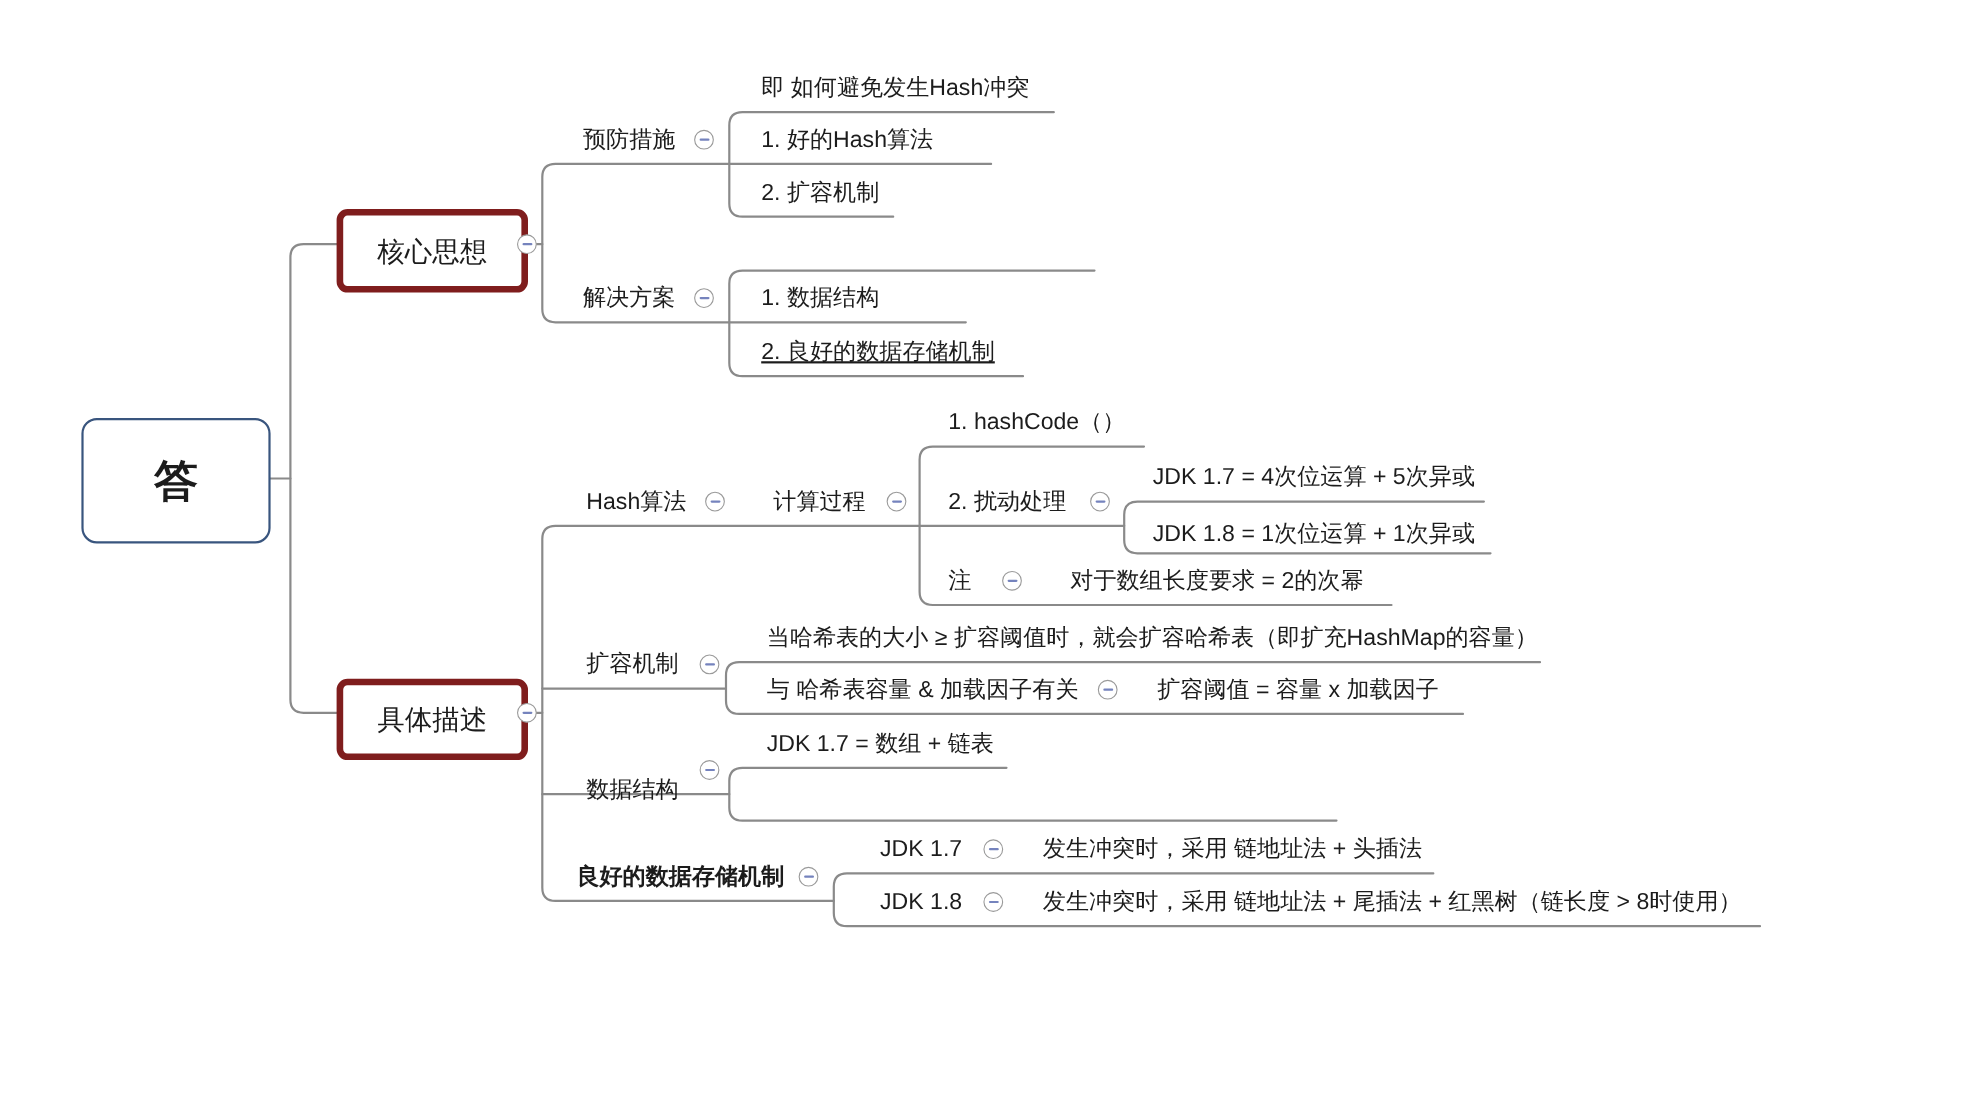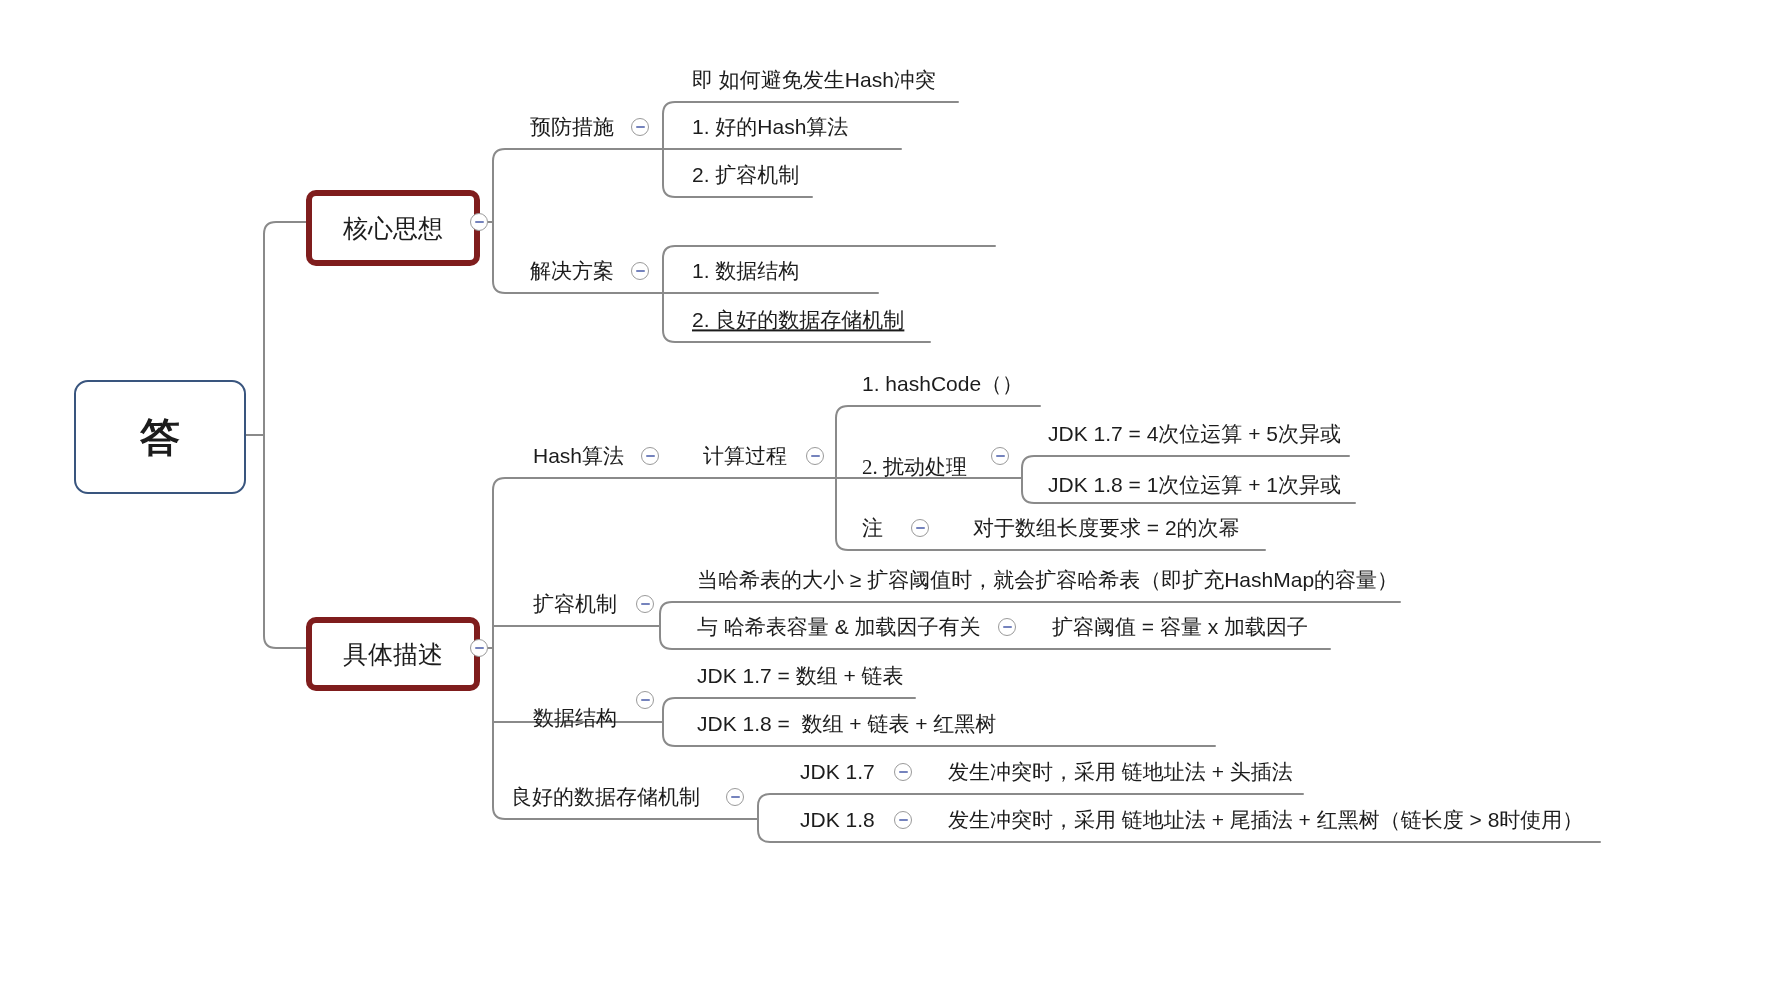--- a/index.html
+++ b/index.html
@@ -74,36 +74,35 @@
   <div class="lbl" style="left:692px;top:127px;">1. 好的Hash算法</div>
   <div class="lbl" style="left:692px;top:175px;">2. 扩容机制</div>
 
   <div class="lbl" style="left:530px;top:271px;">解决方案</div>
   <div class="lbl" style="left:692px;top:271px;">1. 数据结构</div>
   <div class="lbl" style="left:692px;top:320px;text-decoration:underline;">2. 良好的数据存储机制</div>
 
   <div class="lbl" style="left:533px;top:456px;">Hash算法</div>
   <div class="lbl" style="left:703px;top:456px;">计算过程</div>
   <div class="lbl" style="left:862px;top:384px;">1. hashCode（）</div>
-  <div class="lbl" style="left:862px;top:468px;font-family:Liberation Serif, serif;">2. 扰动处理</div>
+  <div class="lbl" style="left:862px;top:456px;">2. 扰动处理</div>
   <div class="lbl" style="left:1048px;top:434px;">JDK 1.7 = 4次位运算 + 5次异或</div>
   <div class="lbl" style="left:1048px;top:485px;">JDK 1.8 = 1次位运算 + 1次异或</div>
   <div class="lbl" style="left:862px;top:528px;">注</div>
   <div class="lbl" style="left:973px;top:528px;">对于数组长度要求 = 2的次幂</div>
 
   <div class="lbl" style="left:533px;top:604px;">扩容机制</div>
   <div class="lbl" style="left:697px;top:580px;">当哈希表的大小 ≥ 扩容阈值时，就会扩容哈希表（即扩充HashMap的容量）</div>
   <div class="lbl" style="left:697px;top:627px;">与 哈希表容量 &amp; 加载因子有关</div>
   <div class="lbl" style="left:1052px;top:627px;">扩容阈值 = 容量 x 加载因子</div>
 
   <div class="lbl" style="left:533px;top:700px;margin-top:18px;">数据结构</div>
   <div class="lbl" style="left:697px;top:676px;">JDK 1.7 = 数组 + 链表</div>
-  <div class="lbl" style="left:697px;top:724px;">JDK 1.8 =  数组 + 链表 + 红黑树</div>
 
-  <div class="lbl" style="left:511px;top:797px;">良好的数据存储机制</div>
+  <div class="lbl" style="left:524px;top:797px;font-weight:bold;">良好的数据存储机制</div>
   <div class="lbl" style="left:800px;top:772px;">JDK 1.7</div>
   <div class="lbl" style="left:948px;top:772px;">发生冲突时，采用 链地址法 + 头插法</div>
   <div class="lbl" style="left:800px;top:820px;">JDK 1.8</div>
   <div class="lbl" style="left:948px;top:820px;">发生冲突时，采用 链地址法 + 尾插法 + 红黑树（链长度 &gt; 8时使用）</div>
 
   <div class="collapse" style="left:470px;top:213px;">
       <span class="minus"></span>
     </div>
   <div class="collapse" style="left:631px;top:118px;">
       <span class="minus"></span>

